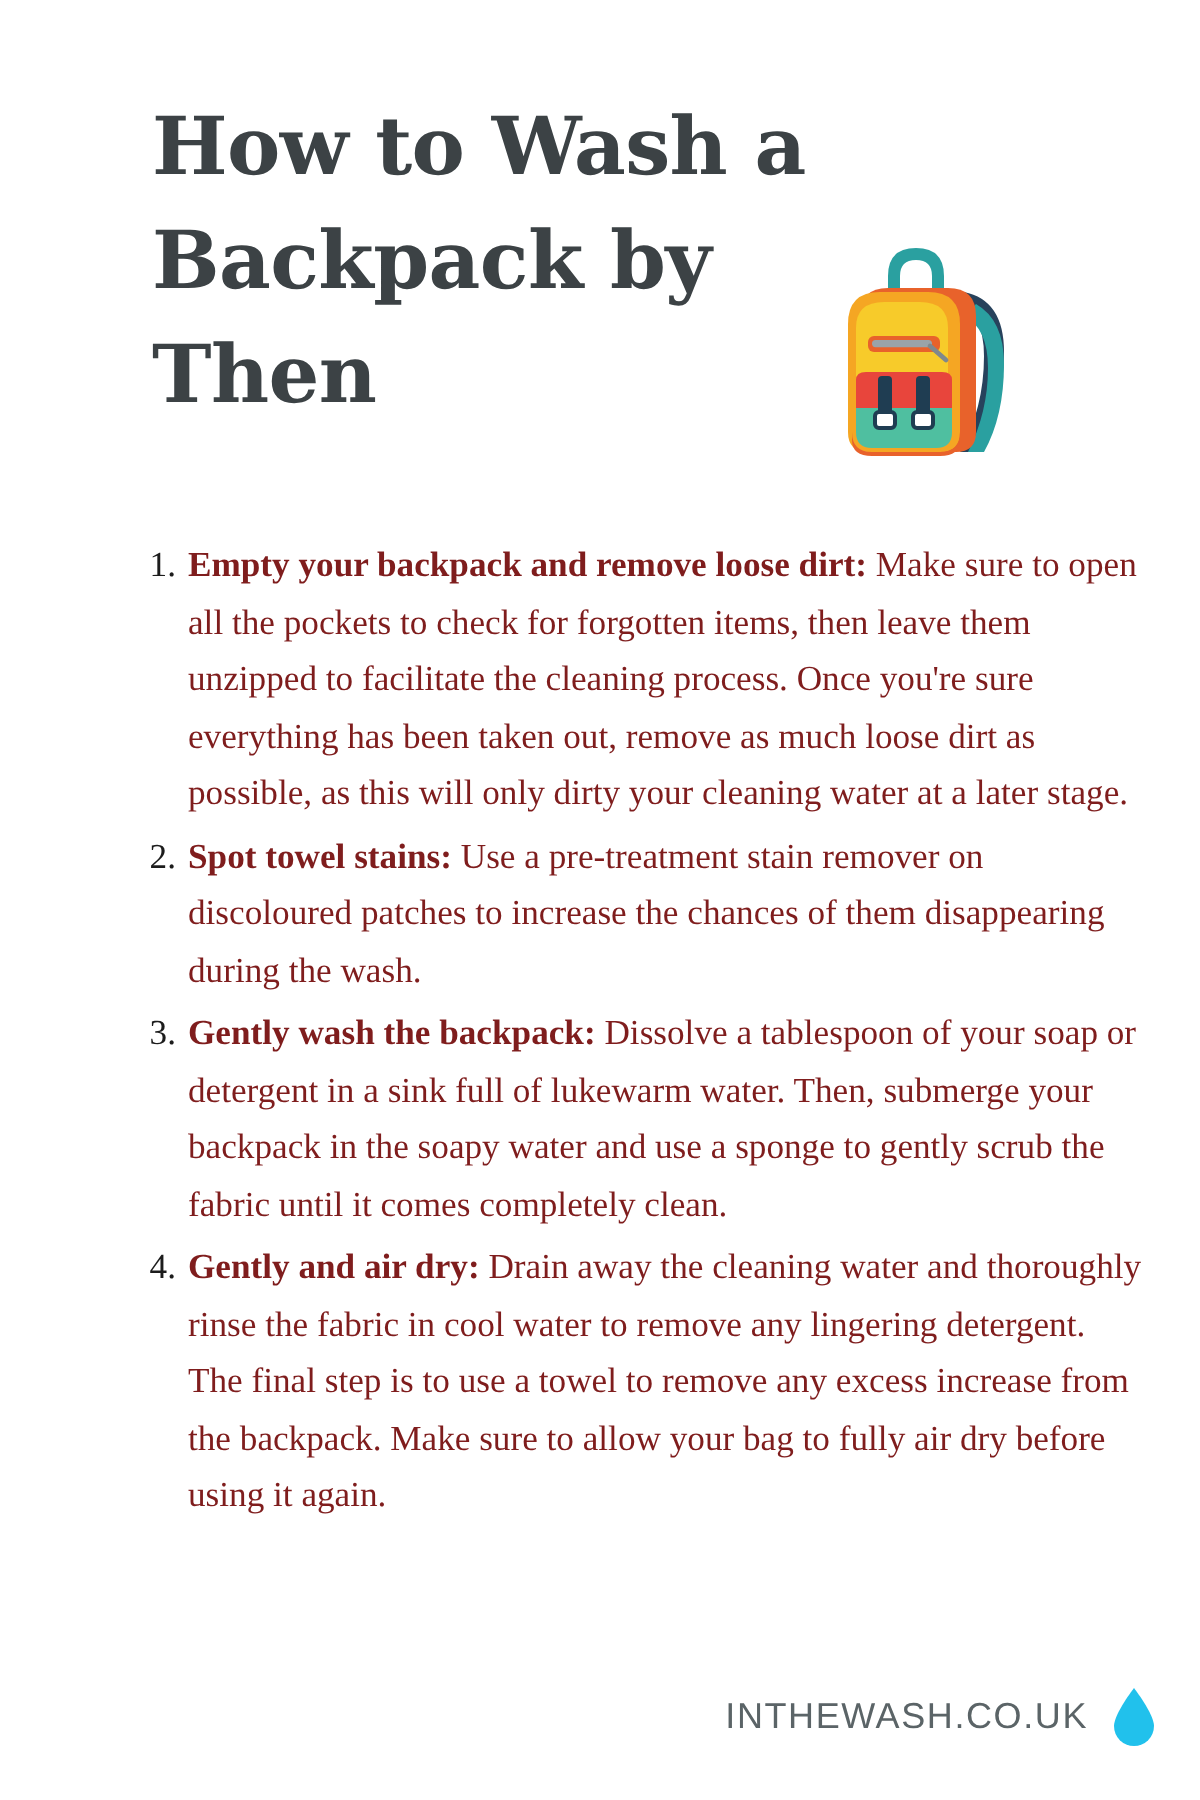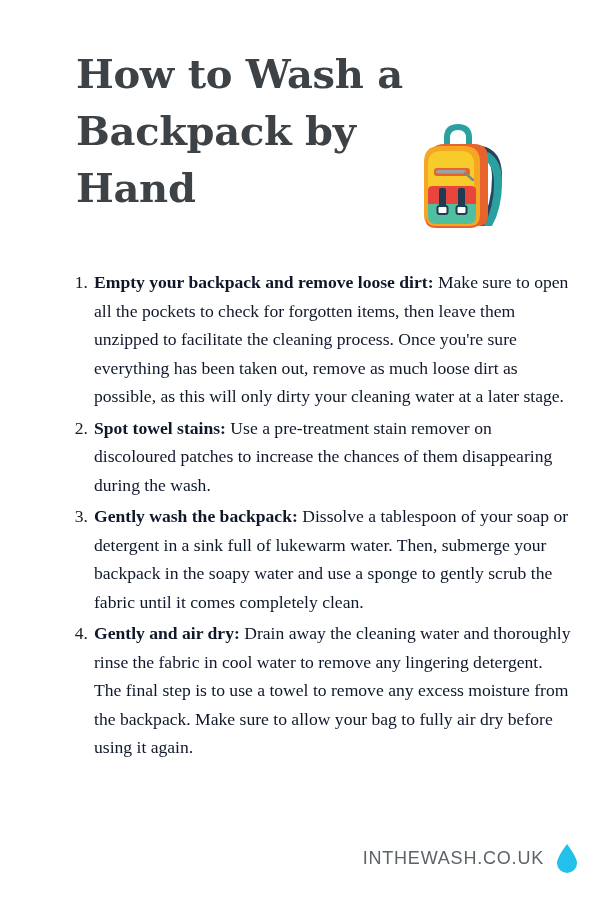--- a/index.html
+++ b/index.html
@@ -67,21 +67,21 @@
     padding: 0 0 0 30px;
     list-style: none;
     counter-reset: stepnum;
   }
   .step {
     position: relative;
     margin: 0 0 3px 0;
     padding: 0;
     font-size: 17.6px;
     line-height: 1.62;
-    color: #0f172a;
+    color: #7f1d1d;
     text-align: left;
     counter-increment: stepnum;
   }
   .step::before {
     content: counter(stepnum) ".";
     position: absolute;
     left: -30px;
     top: 0;
     width: 24px;
     text-align: right;
@@ -124,21 +124,21 @@
     display: block;
   }
   .droplet-icon svg { display: block; width: 100%; height: 100%; }
 </style>
 </head>
 <body>
 
 <div class="page">
 
   <div class="header">
-    <h1 class="title">How to Wash a Backpack by Hand</h1>
+    <h1 class="title">How to Wash a Backpack by Then</h1>
 
     <div class="backpack-illustration">
       <svg viewBox="0 0 126 126" xmlns="http://www.w3.org/2000/svg">
 
         <path d="M48 26 q0 -14 14 -14 q14 0 14 14 l0 8 l-6 0 l0 -8 q0 -8 -8 -8 q-8 0 -8 8 l0 8 l-6 0 z" fill="#2aa0a0"></path>
 
         <path d="M86 34 q20 4 20 30 q0 28 -12 50 l-10 0 q12 -22 12 -48 q0 -22 -14 -26 z" fill="#27425c"></path>
 
         <path d="M92 40 q14 8 14 30 q0 26 -10 44 l-8 0 q10 -20 10 -42 q0 -20 -12 -26 z" fill="#2aa0a0"></path>
 
@@ -172,21 +172,21 @@
     <li class="step">
       <span class="step-title">Empty your backpack and remove loose dirt:</span><span class="step-body"> Make sure to open all the pockets to check for forgotten items, then leave them unzipped to facilitate the cleaning process. Once you're sure everything has been taken out, remove as much loose dirt as possible, as this will only dirty your cleaning water at a later stage.</span>
     </li>
     <li class="step">
       <span class="step-title">Spot towel stains:</span><span class="step-body"> Use a pre-treatment stain remover on discoloured patches to increase the chances of them disappearing during the wash.</span>
     </li>
     <li class="step">
       <span class="step-title">Gently wash the backpack:</span><span class="step-body"> Dissolve a tablespoon of your soap or detergent in a sink full of lukewarm water. Then, submerge your backpack in the soapy water and use a sponge to gently scrub the fabric until it comes completely clean.</span>
     </li>
     <li class="step">
-      <span class="step-title">Gently and air dry:</span><span class="step-body"> Drain away the cleaning water and thoroughly rinse the fabric in cool water to remove any lingering detergent. The final step is to use a towel to remove any excess moisture from the backpack. Make sure to allow your bag to fully air dry before using it again.</span>
+      <span class="step-title">Gently and air dry:</span><span class="step-body"> Drain away the cleaning water and thoroughly rinse the fabric in cool water to remove any lingering detergent. The final step is to use a towel to remove any excess increase from the backpack. Make sure to allow your bag to fully air dry before using it again.</span>
     </li>
   </ol>
 
   <div class="footer">
     <span class="brand-text">INTHEWASH.CO.UK</span>
     <span class="droplet-icon">
       <svg viewBox="0 0 22 30" xmlns="http://www.w3.org/2000/svg">
         <path d="M11 1 C11 1 1 14 1 20 a10 10 0 0 0 20 0 C21 14 11 1 11 1 Z" fill="#21c1ec"></path>
       </svg>
     </span>

